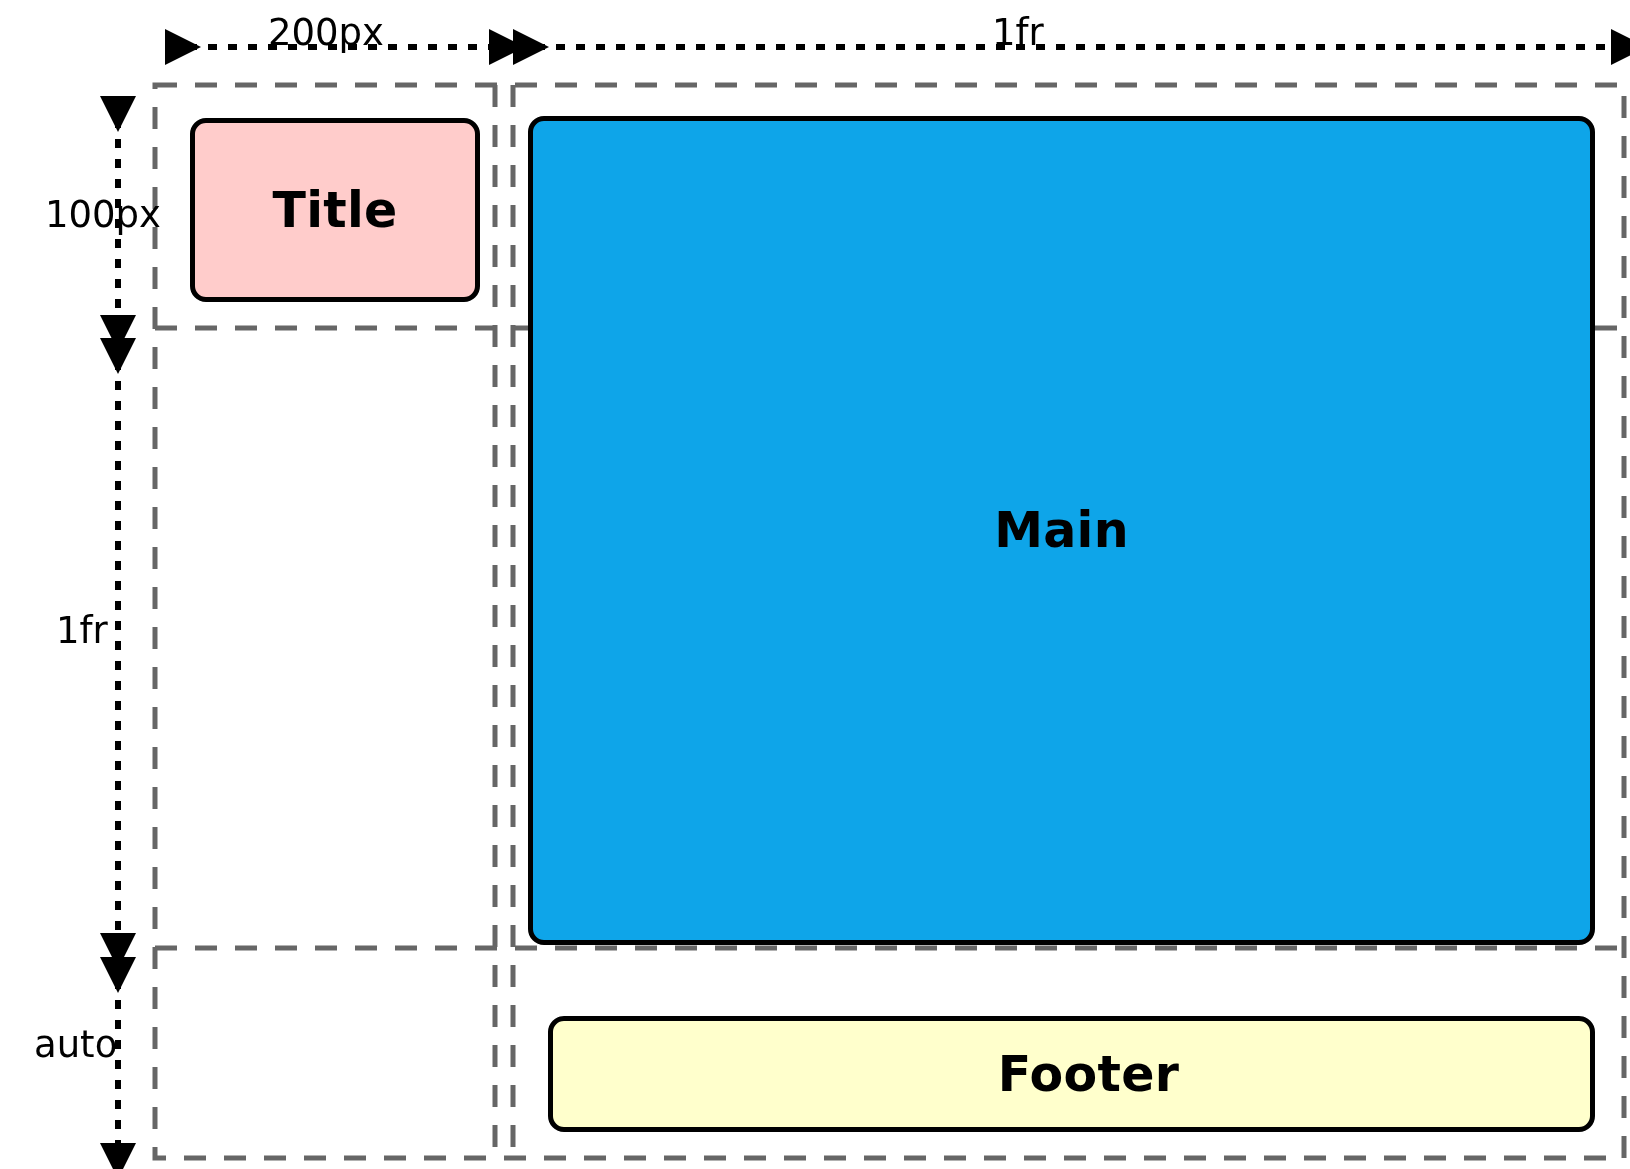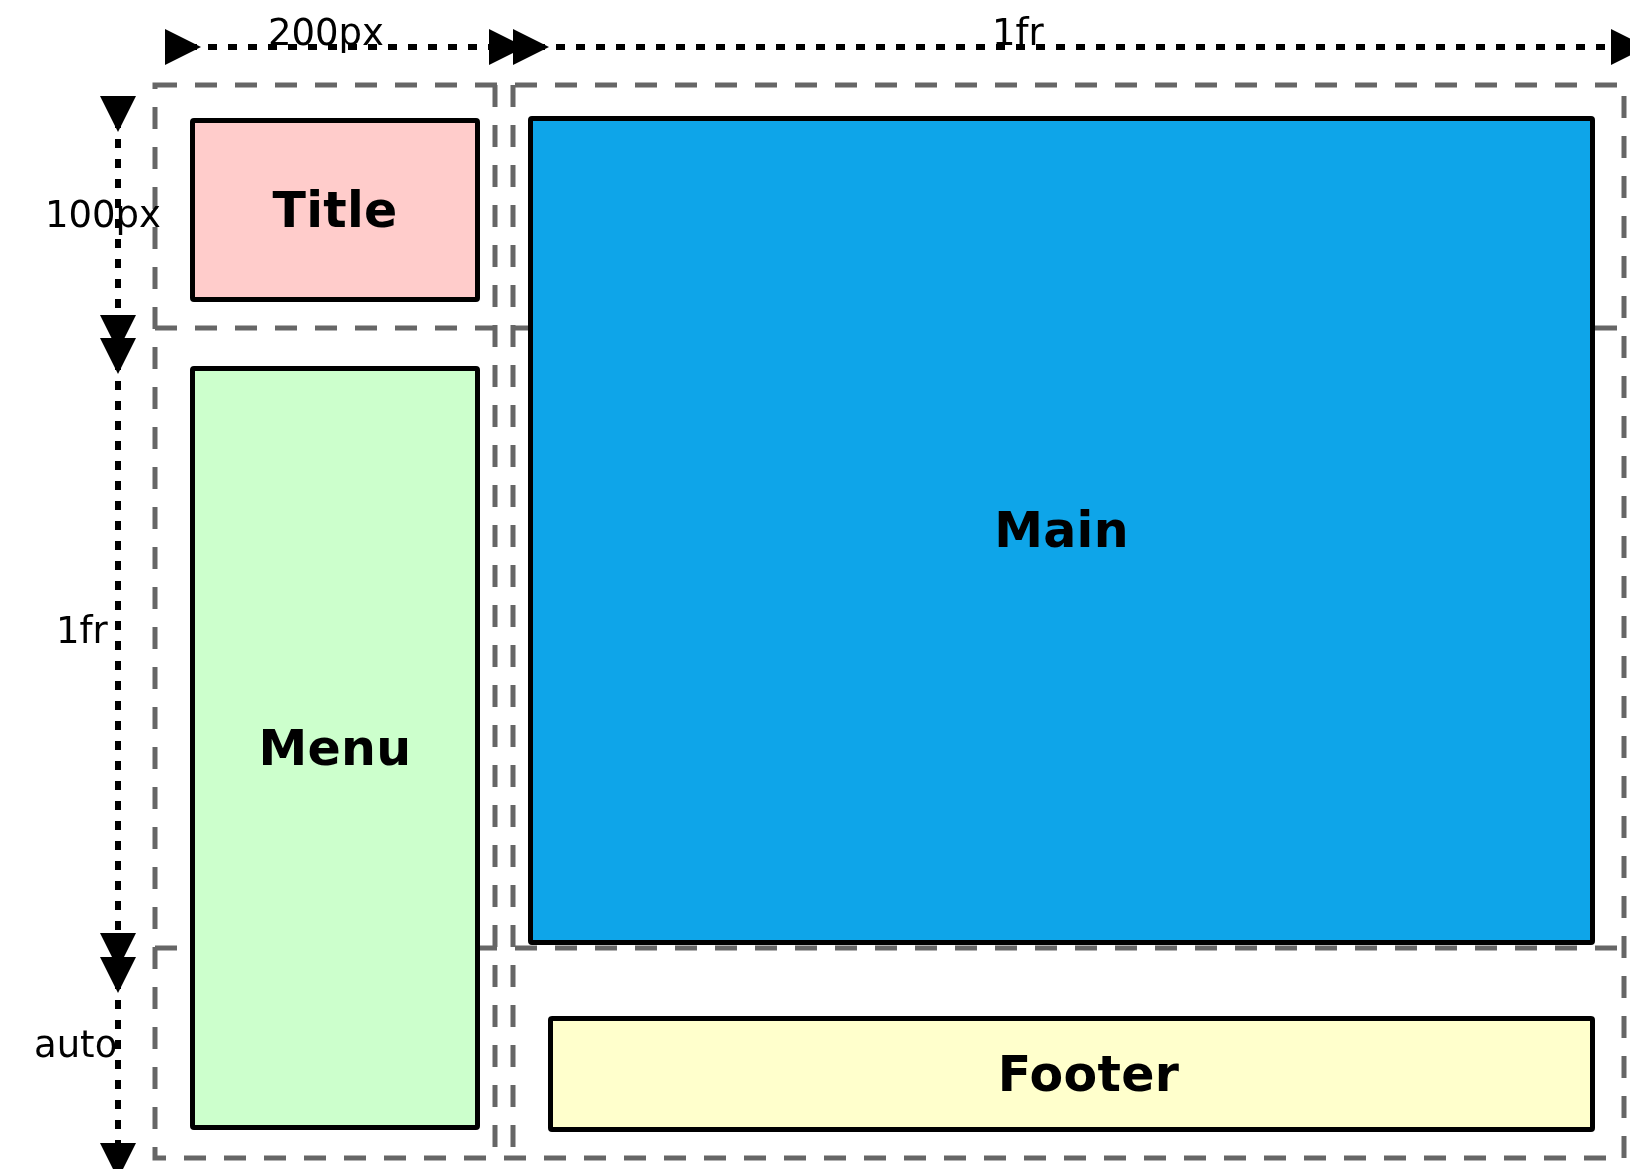--- a/index.html
+++ b/index.html
@@ -40,21 +40,21 @@
   #label-col-1fr { left: 992px; top: 14px; }
   #label-row-100 { left: 6px;  top: 196px; margin-left: 39px; }
   #label-row-1fr { left: 56px; top: 612px; }
   #label-row-auto{ left: 34px; top: 1026px; }
 
   
   .area-box {
     position: absolute;
     box-sizing: border-box;
     border: 5px solid #a16207;
-    border-radius: 4px;
+    border-radius: 16px;
     display: flex;
     align-items: center;
     justify-content: center;
   }
   .area-label {
     font-family: "DejaVu Sans", "Liberation Sans", sans-serif;
     font-size: 49px;
     font-weight: 700;
     color: #000000;
     letter-spacing: 0.3px;
@@ -128,23 +128,20 @@
   <div class="dim-label" id="label-row-100">100px</div>
 
   <div class="dim-label" id="label-row-1fr">1fr</div>
 
   <div class="dim-label" id="label-row-auto">auto</div>
 
   <div class="area-box" id="box-title" style="background-color: rgb(255, 204, 203); border-color: rgb(0, 0, 0);">
     <span class="area-label">Title</span>
   </div>
 
-  <div class="area-box" id="box-menu" style="background-color: rgb(204, 255, 204); border-color: rgb(0, 0, 0);">
-    <span class="area-label">Menu</span>
-  </div>
 
   <div class="area-box" id="box-main" style="background-color: #0ea5e9; border-color: rgb(0, 0, 0);">
     <span class="area-label">Main</span>
   </div>
 
   <div class="area-box" id="box-footer" style="background-color: rgb(255, 255, 204); border-color: rgb(0, 0, 0); padding-left: 34px;">
     <span class="area-label">Footer</span>
   </div>
 
 </div>

